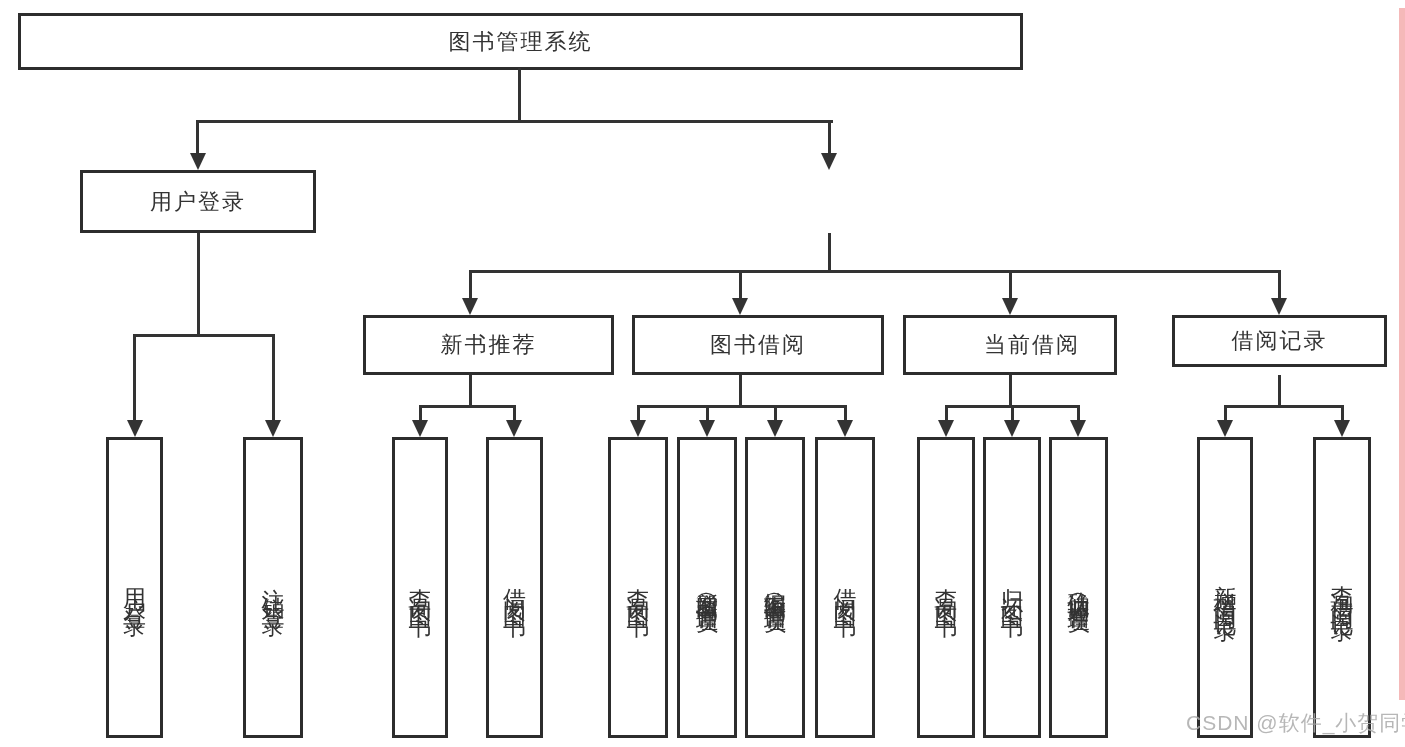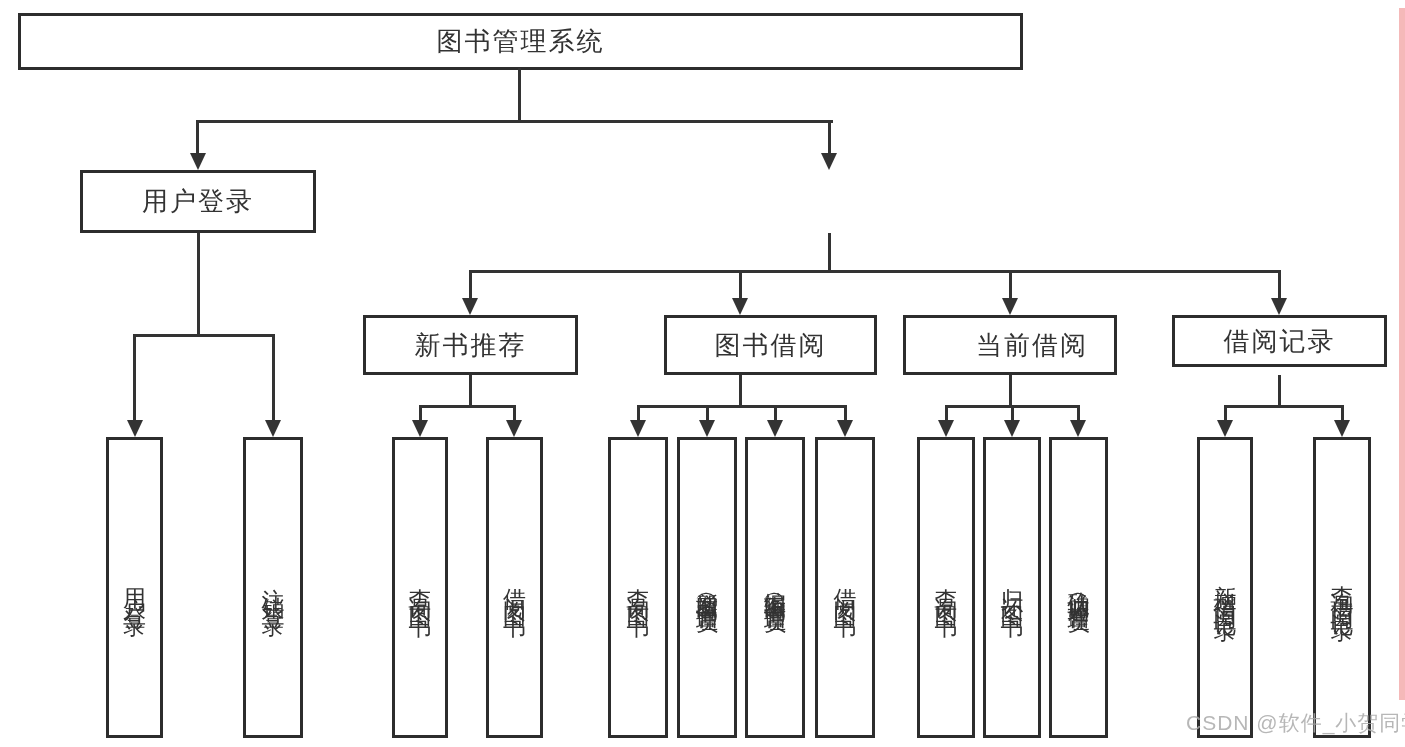--- a/index.html
+++ b/index.html
@@ -14,21 +14,21 @@
   .box {
     position: absolute;
     box-sizing: border-box;
     border: 3px solid #2d2d2d;
     background: #ffffff;
     display: flex;
     align-items: center;
     justify-content: center;
     color: #333333;
   }
-  .hlabel { font-size: 26px; letter-spacing: 2px; white-space: nowrap; }
+  .hlabel { font-size: 22px; letter-spacing: 2px; white-space: nowrap; }
   .vtext {
     writing-mode: vertical-rl;
     text-orientation: mixed;
     font-size: 23px;
     color: #333333;
     line-height: 1;
   }
   .ls4 { letter-spacing: 9px; }
   .ls6 { letter-spacing: 7px; }
   .ls9 { letter-spacing: 3px; font-size: 22px; }
@@ -67,24 +67,24 @@
 <div class="canvas">
 
   <div class="box" style="left:18px; top:13px; width:1005px; height:57px;">
     <span class="hlabel">图书管理系统</span>
   </div>
 
   <div class="box" style="left:80px; top:170px; width:236px; height:63px;">
     <span class="hlabel">用户登录</span>
   </div>
 
-  <div class="box" style="left:363px; top:315px; width:215px; height:60px;">
+  <div class="box" style="left:363px; top:315px; width:251px; height:60px;">
     <span class="hlabel">新书推荐</span>
   </div>
-  <div class="box" style="left:664px; top:315px; width:213px; height:60px;">
+  <div class="box" style="left:632px; top:315px; width:252px; height:60px;">
     <span class="hlabel">图书借阅</span>
   </div>
   <div class="box" style="left:903px; top:315px; width:214px; height:60px;padding-left:44px;">
     <span class="hlabel">当前借阅</span>
   </div>
   <div class="box" style="left:1172px; top:315px; width:215px; height:52px;font-family:Liberation Mono, monospace;">
     <span class="hlabel">借阅记录</span>
   </div>
 
   <div class="box" style="left:106px; top:437px; width:57px; height:301px;">

